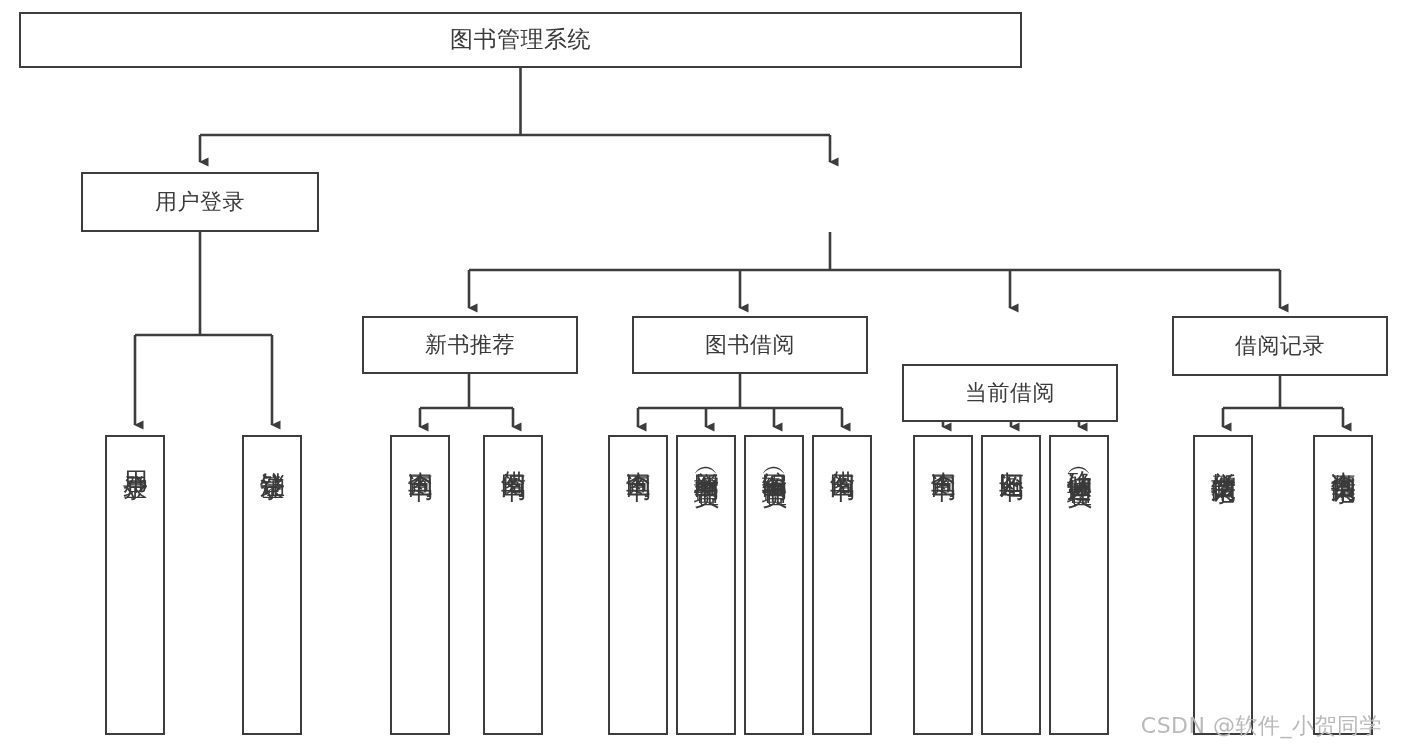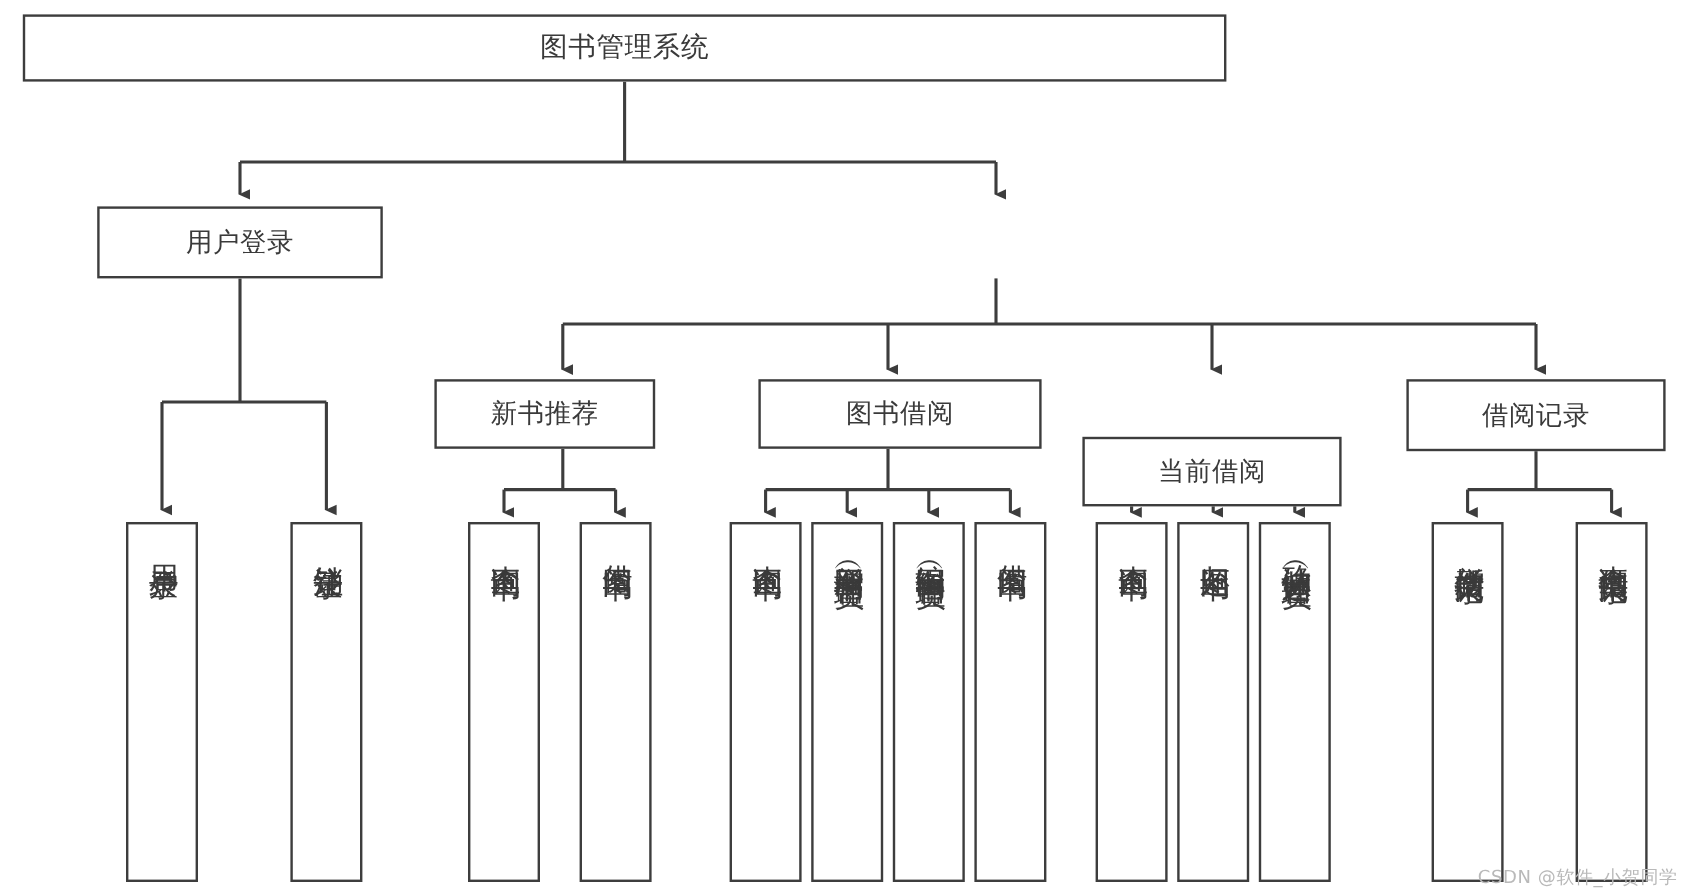--- a/index.html
+++ b/index.html
@@ -24,21 +24,20 @@
   }
   .node{
     position:absolute;
     box-sizing:border-box;
     background:#ffffff;
     border:2px solid #3d3d3d;
     display:flex;
     align-items:center;
     justify-content:center;
     color:#3a3a3a;
-    font-family:Liberation Serif, serif;
   }
   .node .lbl{
     display:block;
     text-align:center;
     white-space:nowrap;
     letter-spacing:0.5px;
   }
   
   .node.h .lbl{
     font-size:22px;
@@ -54,23 +53,23 @@
   .node.v .lbl{
     writing-mode:vertical-rl;
     text-orientation:upright;
     font-size:25px;
     line-height:1.12;
     letter-spacing:2px;
     white-space:nowrap;
   }
   .watermark{
     position:absolute;
-    right:7px;
+    right:23px;
     bottom:6px;
-    font-size:15px;
+    font-size:22px;
     color:#b9b9b9;
     letter-spacing:0.5px;
     white-space:nowrap;
     user-select:none;
   }
 </style>
 </head>
 <body>
 
 <div id="canvas">
@@ -126,21 +125,21 @@
   </svg>
 
   <div class="node h root" style="left:19px;top:12px;width:1003px;height:56px;">
     <span class="lbl">图书管理系统</span>
   </div>
 
   <div class="node h" style="left:81px;top:172px;width:238px;height:60px;">
     <span class="lbl">用户登录</span>
   </div>
 
-  <div class="node h" style="left:362px;top:316px;width:184px;height:58px;">
+  <div class="node h" style="left:362px;top:316px;width:216px;height:58px;">
     <span class="lbl">新书推荐</span>
   </div>
   <div class="node h" style="left:632px;top:316px;width:236px;height:58px;">
     <span class="lbl">图书借阅</span>
   </div>
   <div class="node h" style="left:902px;top:316px;width:216px;height:58px;margin-top:48px;">
     <span class="lbl">当前借阅</span>
   </div>
   <div class="node h" style="left:1172px;top:316px;width:216px;height:60px;">
     <span class="lbl">借阅记录</span>

